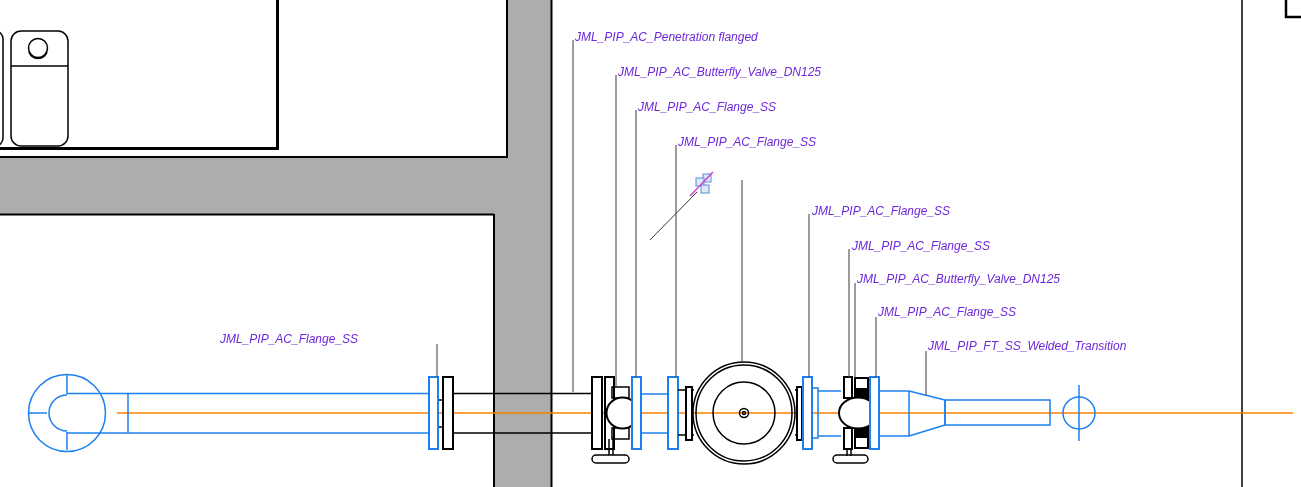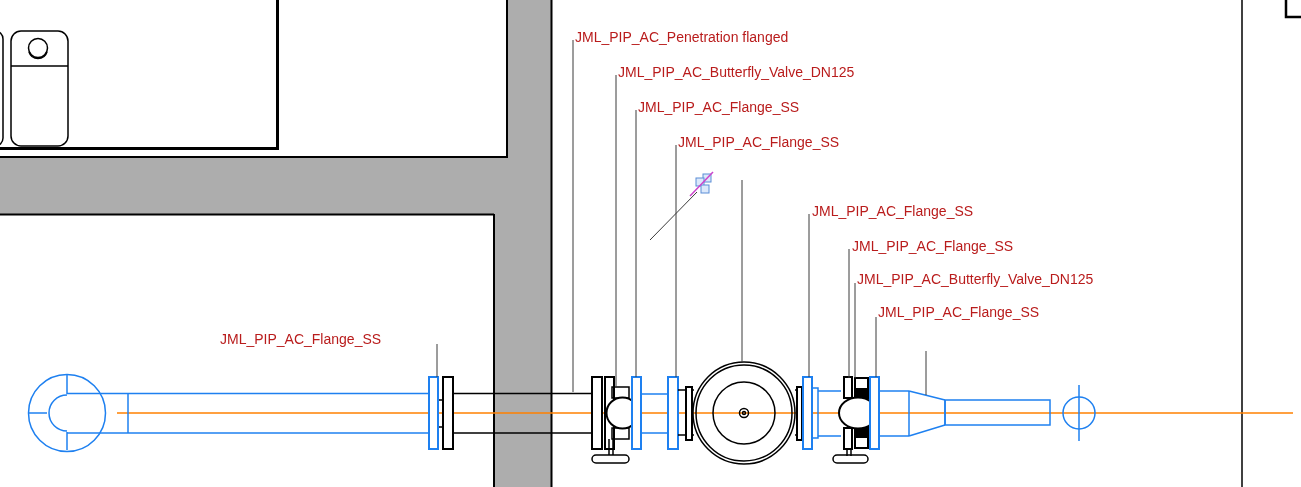--- a/index.html
+++ b/index.html
@@ -7,24 +7,25 @@
     position:relative;
     width:1301px;height:487px;
     background:#fff;
     overflow:hidden;
     font-family:"Liberation Sans", sans-serif;
   }
   #canvas svg{position:absolute;left:0;top:0;}
   .anno{
     position:absolute;
     white-space:nowrap;
-    font-size:14px;
+    font-size:12px;
     line-height:22px;
-    color:#b91c1c;
+    color:#6d28d9;
     letter-spacing:0px;
+    font-style:italic;
   }
   
   .wallfill{fill:var(--wall-gray);stroke:none;}
   .wline{stroke:#000;fill:none;}
   .blk{stroke:#000;fill:none;stroke-width:1.5;}
   .blk2{stroke:#000;fill:#fff;stroke-width:2;}
   .blkfill{fill:#000;stroke:none;}
   .blue{stroke:var(--pipe-blue);fill:none;stroke-width:1.5;}
   .blue2{stroke:var(--pipe-blue);fill:#fff;stroke-width:2;}
   .cl{stroke:var(--centerline-orange);fill:none;stroke-width:1.5;}
@@ -198,14 +199,15 @@
   </svg>
 
   <div class="anno" style="left:575px;top:26px">JML_PIP_AC_Penetration flanged</div>
   <div class="anno" style="left:618px;top:61px">JML_PIP_AC_Butterfly_Valve_DN125</div>
   <div class="anno" style="left:638px;top:96px">JML_PIP_AC_Flange_SS</div>
   <div class="anno" style="left:678px;top:131px">JML_PIP_AC_Flange_SS</div>
   <div class="anno" style="left:812px;top:200px">JML_PIP_AC_Flange_SS</div>
   <div class="anno" style="left:852px;top:235px">JML_PIP_AC_Flange_SS</div>
   <div class="anno" style="left:857px;top:268px">JML_PIP_AC_Butterfly_Valve_DN125</div>
   <div class="anno" style="left:878px;top:301px">JML_PIP_AC_Flange_SS</div>
+  <div class="anno" style="left:928px;top:335px">JML_PIP_FT_SS_Welded_Transition</div>
   <div class="anno" style="left:220px;top:328px">JML_PIP_AC_Flange_SS</div>
 </div>
 
 </body></html>

